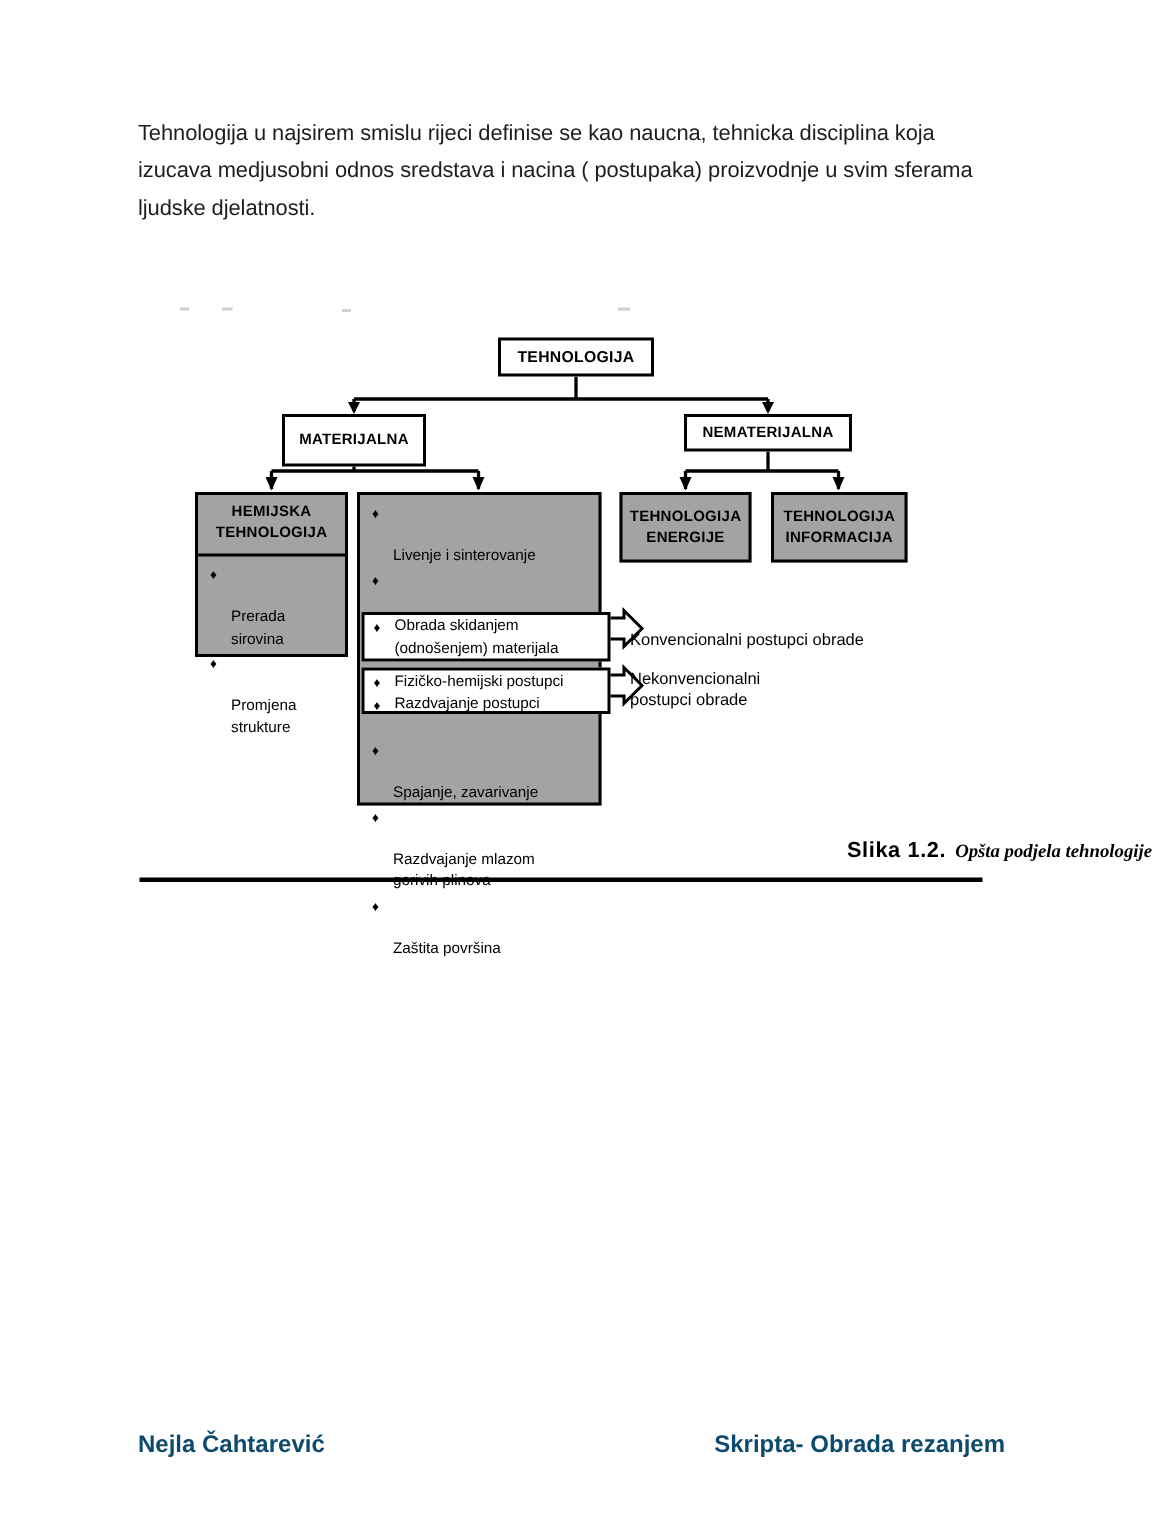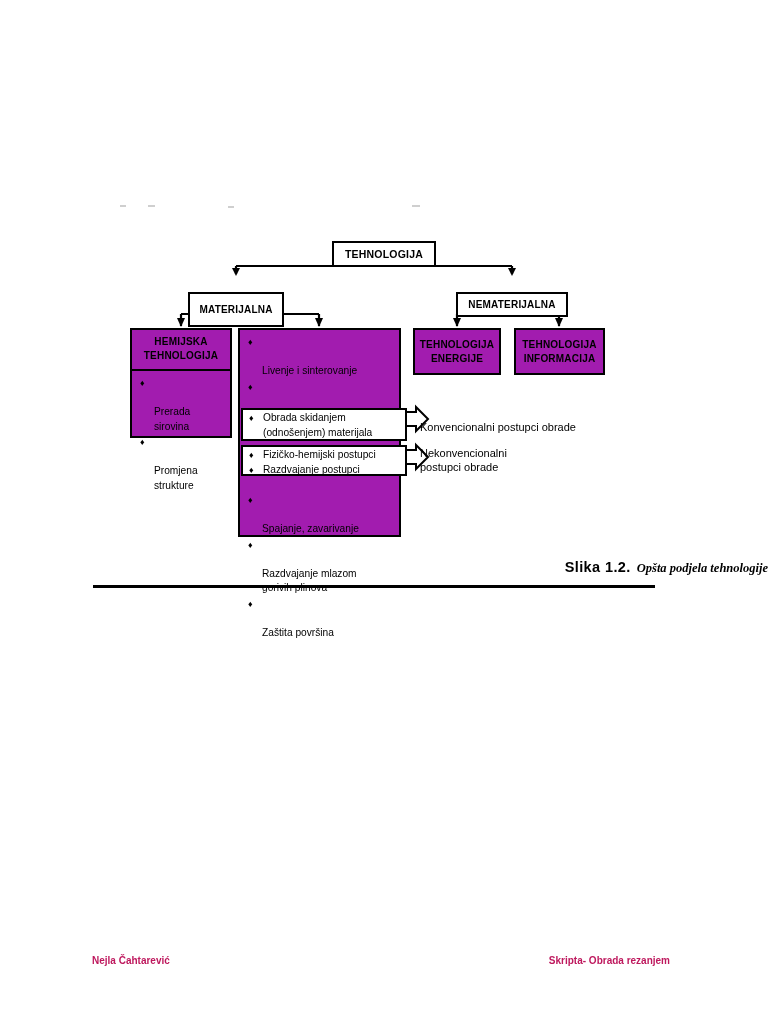--- a/index.html
+++ b/index.html
@@ -54,42 +54,41 @@
     background: #ffffff;
     border: 2px solid #000000;
     text-align: center;
     font-weight: bold;
     color: #000;
     display: flex;
     align-items: center;
     justify-content: center;
     flex-direction: column;
     letter-spacing: 0.2px;
-    margin-top: 16px;
   }
 
   #box-tehnologija {
     left: 332px; top: 225px; width: 104px; height: 26px;
     font-size: 10.5px;
   }
   #box-materijalna {
     left: 188px; top: 276px; width: 96px; height: 35px;
     font-size: 10px;
   }
   #box-nematerijalna {
     left: 456px; top: 276px; width: 112px; height: 25px;
     font-size: 10px;
   }
 
   
   .catbox {
     position: absolute;
     box-sizing: border-box;
     border: 2px solid #000;
-    background: #a21caf;
+    background: #a3a3a3;
   }
   .catbox .hdr {
     font-weight: bold;
     font-size: 10px;
     text-align: center;
     line-height: 14px;
     padding: 5px 2px 6px 2px;
     border-bottom: 2px solid #000;
     letter-spacing: 0.2px;
   }
@@ -197,23 +196,23 @@
     height: 3px;
     background: #000;
   }
 
   
   .footer {
     position: absolute;
     left: 92px;
     top: 955px;
     width: 578px;
-    font-size: 10px;
-    font-weight: bold;
-    color: #be185d;
+    font-size: 16px;
+    font-weight: bold;
+    color: #0c4a6e;
     display: flex;
     justify-content: space-between;
   }
 
   
   .artifact {
     position: absolute;
     background: #cfcfcf;
     height: 2px;
   }
@@ -224,20 +223,21 @@
     top: 0;
     width: 768px;
     height: 1024px;
   }
 </style>
 </head>
 <body>
 
 <div class="page">
 
+  <p class="intro">Tehnologija u najsirem smislu rijeci definise se kao naucna, tehnicka disciplina koja izucava medjusobni odnos sredstava i nacina ( postupaka) proizvodnje u svim sferama ljudske djelatnosti.</p>
 
   <div class="artifact" style="left:120px; top:205px; width:6px;"></div>
   <div class="artifact" style="left:148px; top:205px; width:7px;"></div>
   <div class="artifact" style="left:228px; top:206px; width:6px;"></div>
   <div class="artifact" style="left:412px; top:205px; width:8px;"></div>
 
   <div class="diagram">
 
     <svg class="connectors" viewBox="0 0 768 1024">
       <defs>

